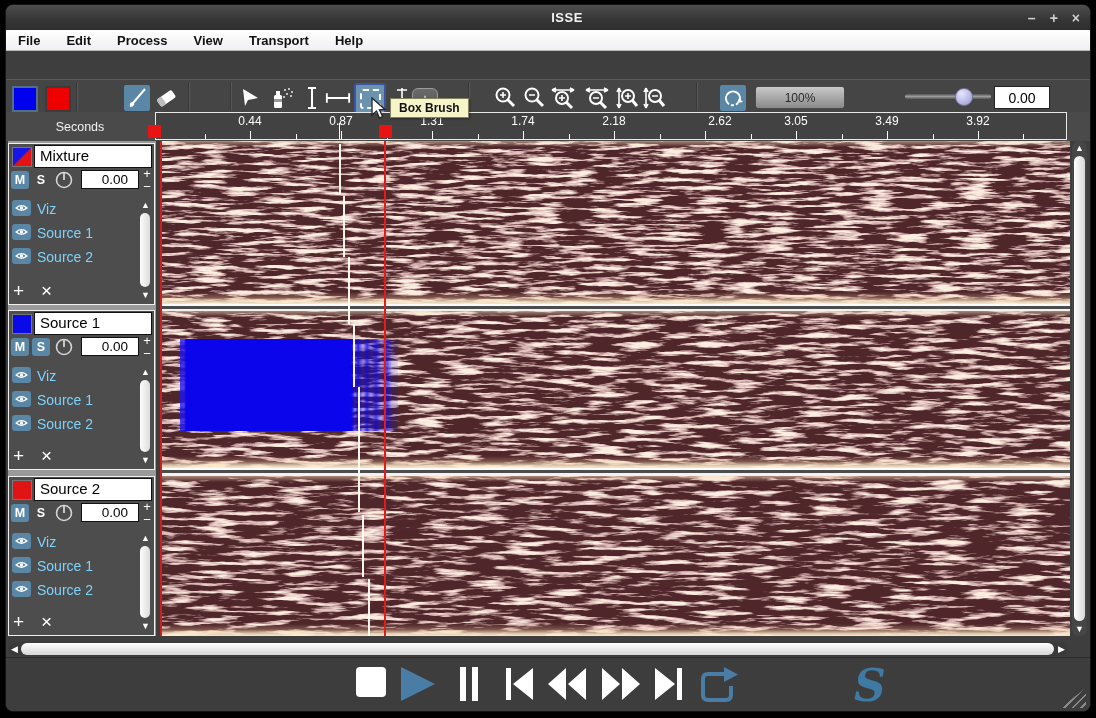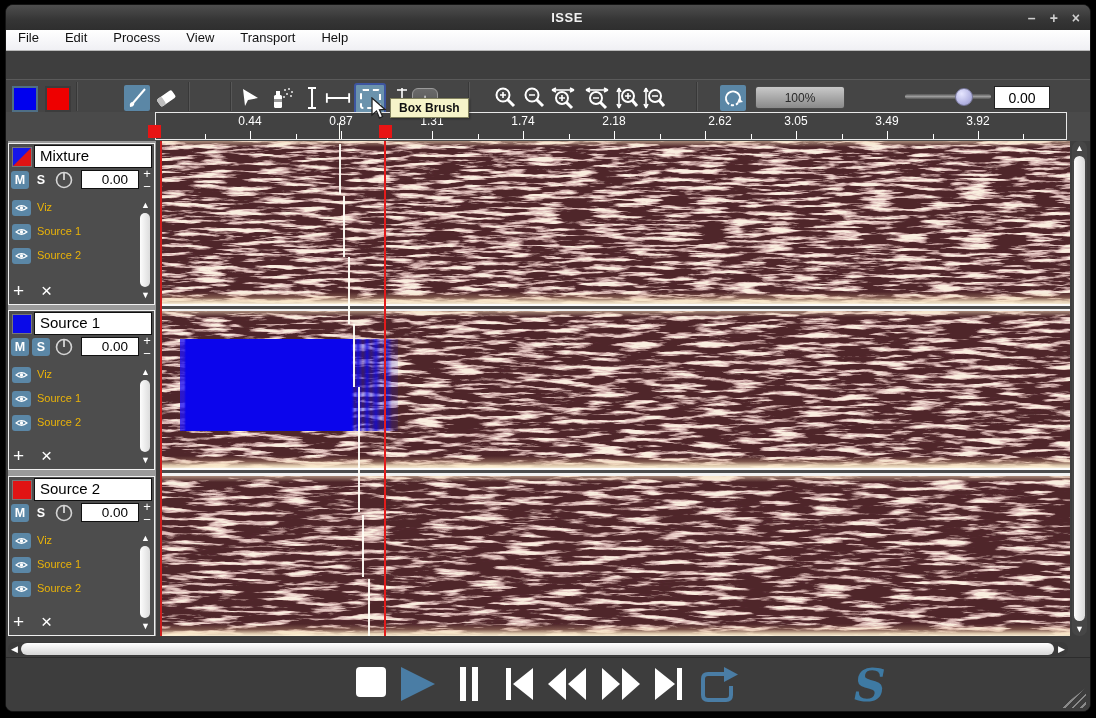--- a/index.html
+++ b/index.html
@@ -8,21 +8,21 @@
   .window{position:absolute;left:5px;top:4px;width:1084px;height:706px;background:#3e3e3e;
           border-radius:8px;overflow:hidden;border:1px solid #141414;box-shadow:0 0 0 1px #000;}
   
   .titlebar{position:absolute;left:0;top:0;width:100%;height:25px;
             background:linear-gradient(180deg,#4e4e4e,#353535 60%,#2e2e2e);display:flex;align-items:center;}
   .titlebar .title{position:absolute;left:0;right:0;text-align:center;color:#f2f2f2;font-size:13px;font-weight:bold;letter-spacing:.5px;margin-left:38px;}
   .winbtns{position:absolute;right:10px;top:0;height:25px;display:flex;gap:14px;align-items:center;}
   .winbtn{color:#cfcfcf;font-size:14px;font-weight:bold;line-height:1;cursor:default;}
   
   .menubar{position:absolute;left:0;top:25px;width:100%;height:21px;background:linear-gradient(180deg,#ffffff,#f0f0f4);
-           border-bottom:1px solid #b9b9b9;display:flex;padding-left:12px;box-sizing:border-box;gap:26px;}
+           border-bottom:1px solid #b9b9b9;display:flex;align-items:center;padding-left:12px;box-sizing:border-box;gap:26px;font-weight:bold;}
   .menuitem{color:#111;font-size:13px;}
   
   .tabbar{position:absolute;left:0;top:46px;width:100%;height:28px;background:linear-gradient(180deg,#c6c6c6,#d2d2d2);}
   .tab{position:absolute;bottom:0;height:24px;background:linear-gradient(180deg,#5d5d5d,#474747);
        color:#fff;font-size:13px;display:flex;align-items:center;justify-content:center;
        clip-path:polygon(9px 0,calc(100% - 9px) 0,100% 100%,0 100%);}
   .tab.active{height:28px;background:linear-gradient(180deg,#585858,#454545);}
   
   .toolbar{position:absolute;left:0;top:74px;width:100%;height:33px;background:#454545;border-top:1px solid #5a5a5a;}
   .tsep{position:absolute;top:2px;width:1px;height:29px;background:#383838;border-right:1px solid #575757;}
@@ -66,21 +66,21 @@
   .tname{position:absolute;left:25px;right:2px;top:-1px;height:21px;background:#fff;border:1px solid #111;
          color:#000;font-size:15px;line-height:20px;padding-left:5px;}
   .trow2{position:absolute;left:0;top:27px;height:22px;right:0;color:#eee;}
   .msbtn{position:absolute;top:0;width:18px;height:18px;border-radius:3px;color:#fff;font-size:12.5px;font-weight:bold;
          display:flex;align-items:center;justify-content:center;}
   .msbtn.on{background:#5b87a6;}
   .knob{position:absolute;left:46px;top:0;}
   .gainfield{position:absolute;left:72px;top:-1px;width:58px;height:19px;background:#fff;border:1px solid #111;
              color:#000;font-size:13.5px;display:flex;align-items:center;justify-content:flex-end;padding-right:10px;box-sizing:border-box;}
   .spin{position:absolute;right:1px;top:-4px;width:12px;color:#fff;font-size:13px;line-height:12px;text-align:center;}
-  .layerrow{position:absolute;left:0;height:24px;right:18px;color:#eab308;font-size:11px;}
+  .layerrow{position:absolute;left:0;height:24px;right:18px;color:#7dd3fc;font-size:14px;}
   .eyebtn{position:absolute;left:3px;top:2px;width:19px;height:16px;background:#5b87a6;border-radius:3px;
           display:flex;align-items:center;justify-content:center;}
   .layerlbl{position:absolute;left:28px;top:3px;}
   .innersb{position:absolute;right:2px;top:56px;bottom:4px;width:13px;}
   .innersb .arr{position:absolute;left:0;width:13px;color:#fff;font-size:9px;text-align:center;line-height:10px;}
   .innersb .thumb{position:absolute;left:1px;top:13px;bottom:13px;width:10px;border-radius:5px;
                   background:linear-gradient(90deg,#fdfdfd,#dcdcdc);}
   .tfoot{position:absolute;left:0;bottom:0;height:24px;right:0;color:#fff;}
   .tfoot span{position:absolute;font-size:19px;line-height:22px;}
   
@@ -317,20 +317,21 @@
   </div>
 
   <div class="tooltip">Box Brush</div>
   <div class="cursor">
     <svg width="18" height="24" viewBox="0 0 18 24">
       <polygon points="2,1 2,18 6.5,14 9.5,21 12.5,19.5 9.5,12.8 15,12.5" fill="#fff" stroke="#222" stroke-width="1.3"></polygon>
     </svg>
   </div>
 
   <div class="rulerrow">
+    <div class="runits">Seconds</div>
     <div class="rulerbox" id="ruler-ticks">
       <div class="rcursorline"></div>
     <span class="rlabel" style="left: 94px;">0.44</span>
           <i class="rtick major" style="left: 94px;"></i>
           <i class="rtick minor" style="left: 49px;"></i>
           <span class="rlabel" style="left: 185px;">0.87</span>
           <i class="rtick major" style="left: 185px;"></i>
           <i class="rtick minor" style="left: 140px;"></i>
           <span class="rlabel" style="left: 276px;">1.31</span>
           <i class="rtick major" style="left: 276px;"></i>

